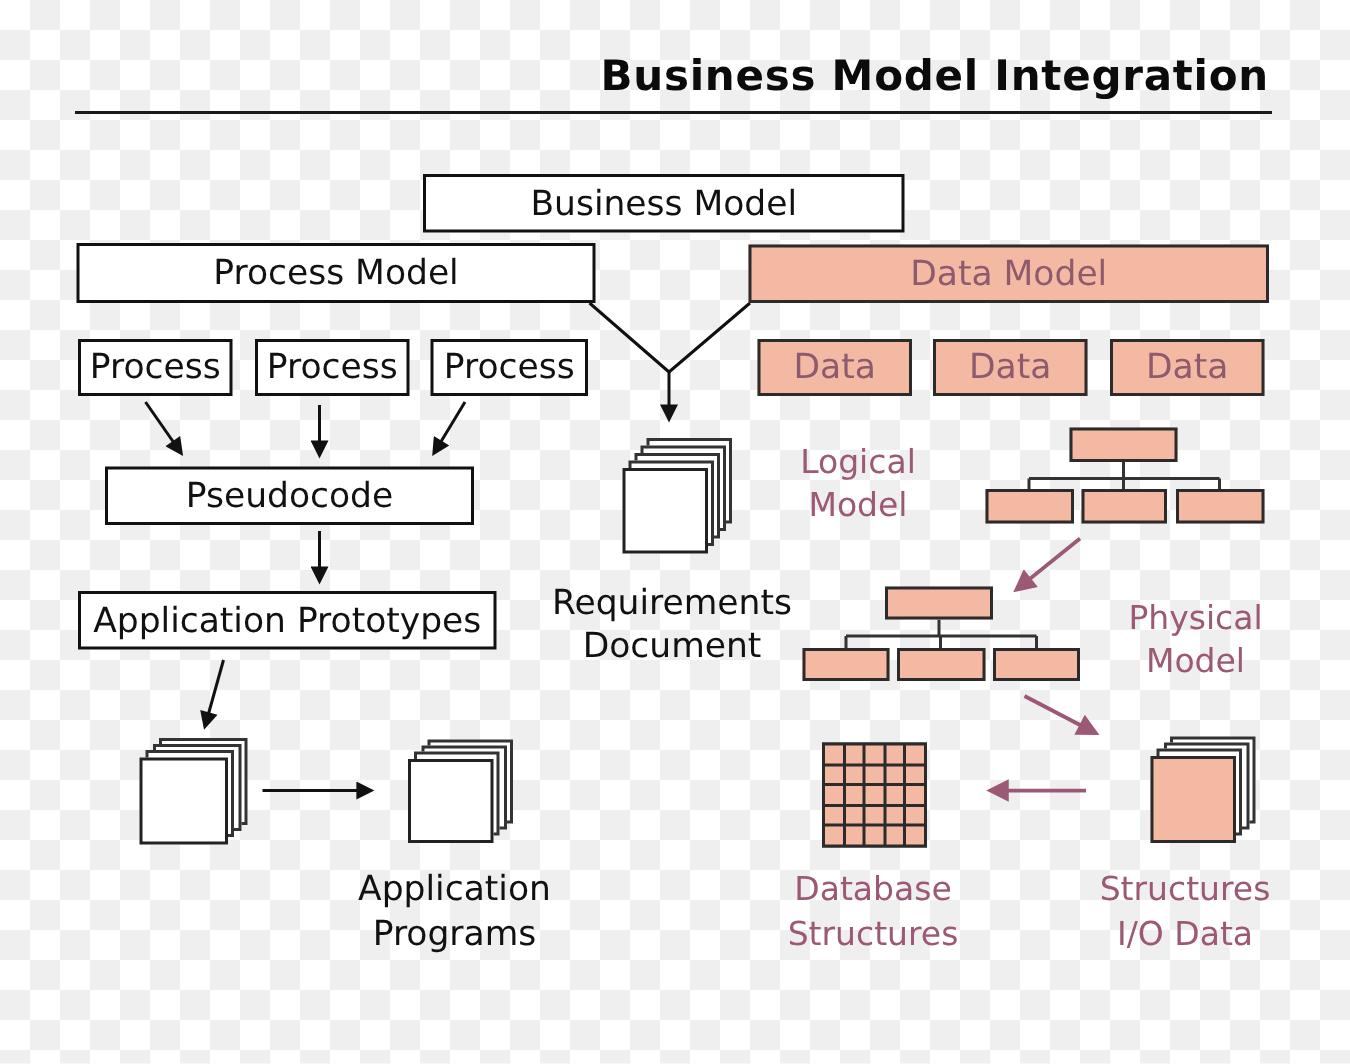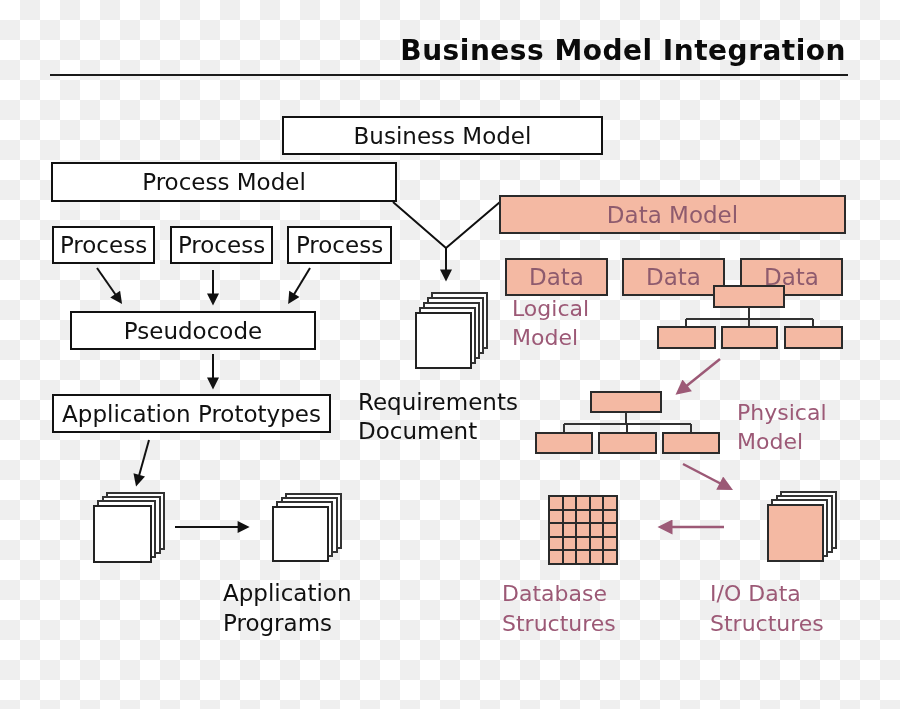--- a/index.html
+++ b/index.html
@@ -14,23 +14,23 @@
   .title {
     left:36px; top:34px; width:810px; text-align:right;
     font-size:28px; font-weight:bold; color:#0b0b0b; letter-spacing:0.5px;
   }
   .rule { left:50px; top:74px; width:798px; height:2px; background:#1a1a1a; }
   .box {
     background:#ffffff; border:2px solid #111111; color:#111111;
     display:flex; align-items:center; justify-content:center;
     font-size:23px; white-space:nowrap;
   }
-  .box.pink { background:#f4b9a3; border-color:#2b2b2b; color:#8e5b6e;margin-top:32px; }
+  .box.pink { background:#f4b9a3; border-color:#2b2b2b; color:#8e5b6e; }
   .treebox { background:#f4b9a3; border:2px solid #2b2b2b; }
-  .lbl { font-size:23px; line-height:29px; color:#111111; white-space:nowrap; }
+  .lbl { text-align:center; font-size:23px; line-height:29px; color:#111111; white-space:nowrap; }
   .lbl.mauve { color:#9c5976; font-size:22px; line-height:29px; }
   .sheet { position:absolute; width:57px; height:57px; background:#ffffff; border:2px solid #222222; box-sizing:border-box; }
   .sheet.back { border-color:#333333; }
   .sheet.pinkfill { background:#f4b9a3; border-color:#2b2b2b; }
   #dbgrid {
     left:548px; top:495px; width:70px; height:70px;
     border:2px solid #2b2b2b; background:#2b2b2b;
     display:grid; grid-template-columns:repeat(5,1fr); grid-template-rows:repeat(5,1fr); gap:2px;
   }
   #dbgrid .cell { background:#f4b9a3; }
@@ -205,17 +205,17 @@
     <div>Application</div>
     <div>Programs</div>
   </div>
 
   <div class="abs lbl mauve" style="left:502px; top:579px; width:160px; line-height:30px;">
     <div>Database</div>
     <div>Structures</div>
   </div>
 
   <div class="abs lbl mauve" style="left:710px; top:579px; width:160px; line-height:30px;">
+    <div>Structures</div>
     <div>I/O Data</div>
-    <div>Structures</div>
   </div>
 
 </div>
 
 </body></html>

